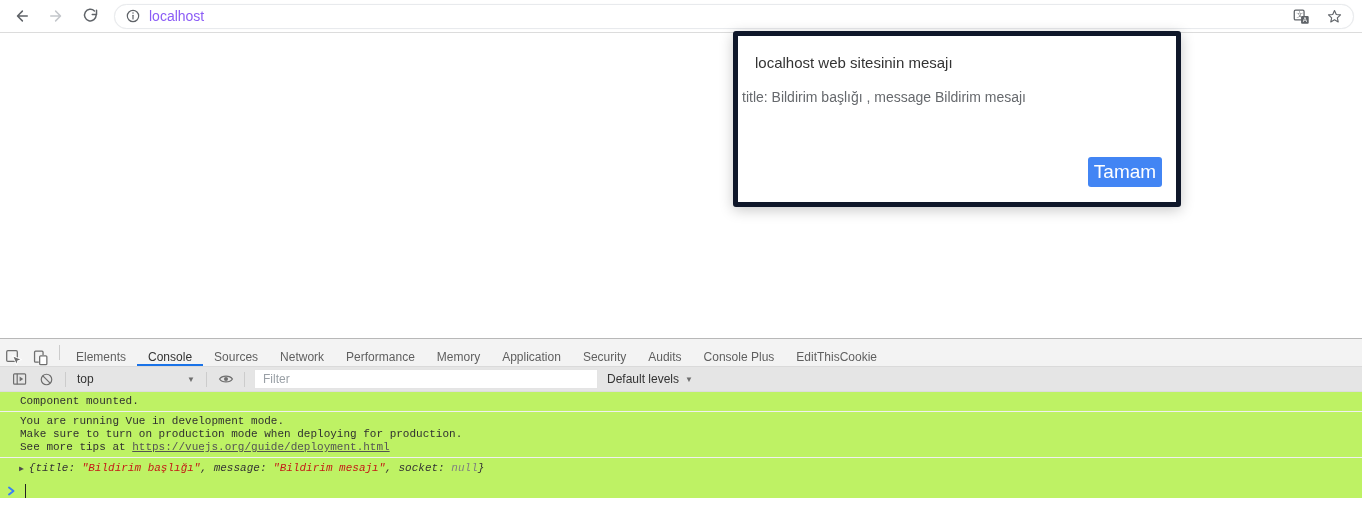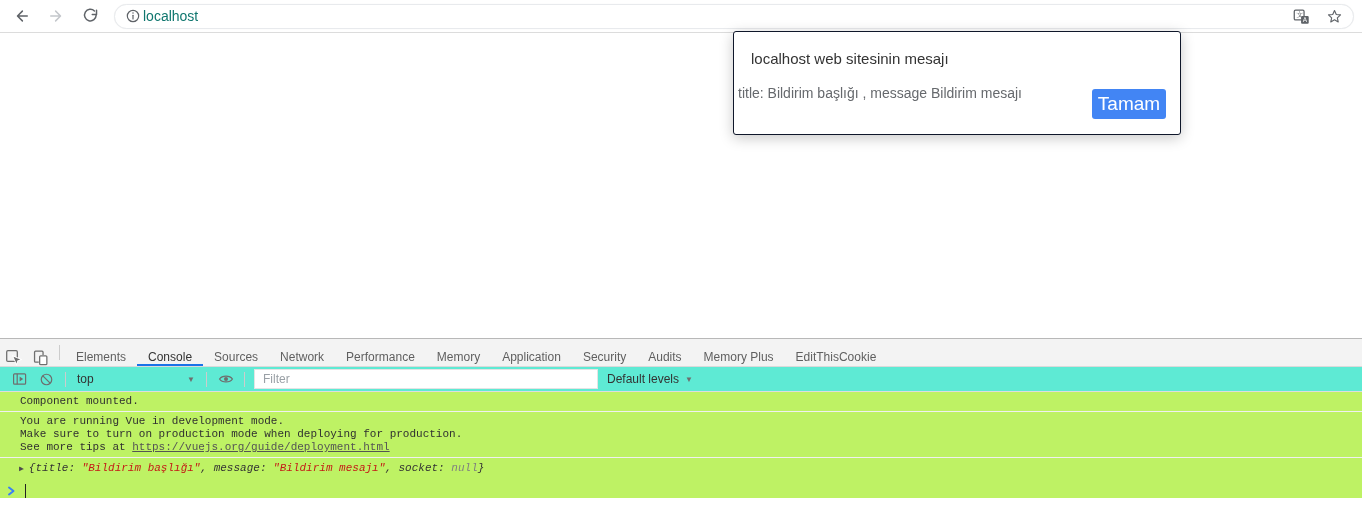--- a/index.html
+++ b/index.html
@@ -9,46 +9,46 @@
 
   
   .browser-toolbar { position:absolute; top:0; left:0; width:100%; height:33px;
     background:#fff; border-bottom:1px solid #dcdcdc; display:flex; align-items:center;
     padding:0 8px; }
   .nav-btn { width:28px; height:28px; display:flex; align-items:center; justify-content:center;
     border-radius:50%; cursor:pointer; flex:0 0 auto; }
   .omnibox { flex:1; height:25px; margin-left:10px; background:#fff;
     border:1px solid #e8eaed; border-radius:14px; display:flex; align-items:center;
     padding:0 10px; box-shadow:0 0 1px rgba(0,0,0,0.08); }
-  .omnibox .url { font-size:14px; color:#0f766e; margin-left:2px; flex:1; }
+  .omnibox .url { font-size:14px; color:#8b5cf6; margin-left:8px; flex:1; }
   .omni-icons { display:flex; align-items:center; gap:16px; }
 
   
   .page-content { position:absolute; top:34px; left:0; width:100%; height:304px; background:#fff; }
-  .alert-dialog { position:absolute; left:733px; top:31px; width:448px; height:104px;
-    background:#fff; border:1px solid #0f172a; border-radius:3px;
+  .alert-dialog { position:absolute; left:733px; top:31px; width:448px; height:176px;
+    background:#fff; border:5px solid #0f172a; border-radius:3px;
     box-shadow:0 3px 14px rgba(0,0,0,0.22); }
   .dialog-title { position:absolute; left:17px; top:18px; font-size:15px; color:#333; }
   .dialog-message { position:absolute; left:4px; top:53px; font-size:14px; color:#66696d; }
   .dialog-ok { position:absolute; right:14px; bottom:15px; width:74px; height:30px;
     background:#4285f4; color:#fff; font-size:19px; border:none; border-radius:3px;
     font-family:"Liberation Sans", sans-serif; cursor:pointer; }
 
   
   .devtools { position:absolute; top:338px; left:0; width:100%; height:175px;
     border-top:1px solid #b8b8b8; background:#fff; }
   .dt-tabbar { height:28px; background:#f3f3f3; border-bottom:1px solid #dadada;
     display:flex; align-items:flex-end; }
   .dt-iconbtn { width:27px; display:flex; align-items:center; justify-content:center; cursor:pointer; }
   .vsep { width:1px; height:15px; background:#ccc; align-self:center; margin:0 5px; }
   .dt-tab { display:flex; align-items:center; padding:0 11px; font-size:12px; color:#5f5f5f;
     cursor:pointer; border-bottom:2px solid transparent; }
   .dt-tab.active { color:#333; border-bottom:2px solid #1a73e8; }
 
-  .console-toolbar { height:25px; background:#5eead4; border-bottom:1px solid #ddd;
+  .console-toolbar { height:25px; background:#e5e5e5; border-bottom:1px solid #ddd;
     display:flex; align-items:center; padding:0 6px; }
   .ctx-select { width:130px; display:flex; align-items:center; justify-content:space-between;
     font-size:12px; color:#333; padding:0 6px; cursor:pointer; }
   .dd-arrow { font-size:8px; color:#6e6e6e; }
   .filter-input { width:344px; height:20px; border:1px solid #e4e4e4; background:#fff;
     font-size:12px; padding:0 8px; margin-left:4px; outline:none;
     font-family:"Liberation Sans", sans-serif; color:#333; }
   .filter-input::placeholder { color:#9aa0a6; }
   .levels-select { display:flex; align-items:center; gap:6px; font-size:12px; color:#333;
     margin-left:9px; cursor:pointer; }
@@ -157,21 +157,21 @@
 
       <div class="dt-tab">Elements</div>
       <div class="dt-tab active">Console</div>
       <div class="dt-tab">Sources</div>
       <div class="dt-tab">Network</div>
       <div class="dt-tab">Performance</div>
       <div class="dt-tab">Memory</div>
       <div class="dt-tab">Application</div>
       <div class="dt-tab">Security</div>
       <div class="dt-tab">Audits</div>
-      <div class="dt-tab">Memory Plus</div>
+      <div class="dt-tab">Console Plus</div>
       <div class="dt-tab">EditThisCookie</div>
     </div>
 
     <div class="console-toolbar">
       <div class="dt-iconbtn">
         <span>
           <svg width="16" height="16" viewBox="0 0 20 20">
             <rect x="2" y="3.5" width="15" height="13" rx="1.2" fill="none" stroke="#6e6e6e" stroke-width="1.5"></rect>
             <line x1="6.5" y1="3.5" x2="6.5" y2="16.5" stroke="#6e6e6e" stroke-width="1.5"></line>
             <path d="M9.5 7 l4.5 3 -4.5 3 z" fill="#6e6e6e"></path>

